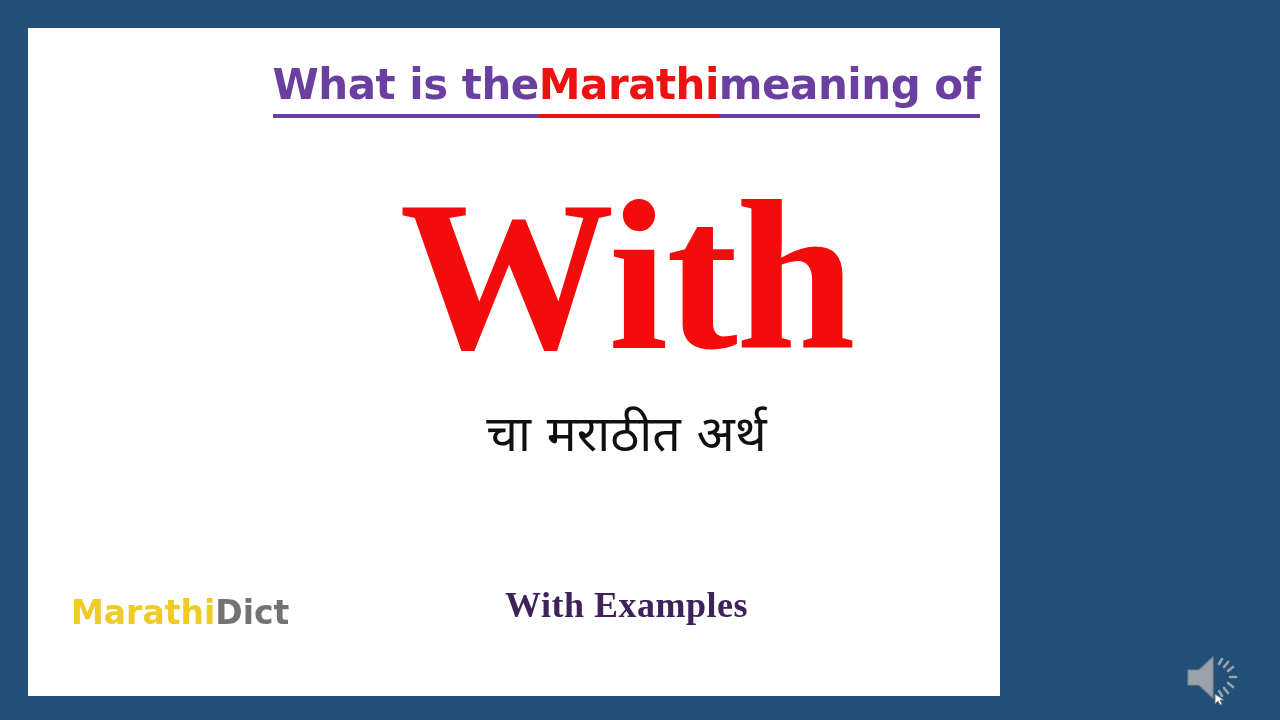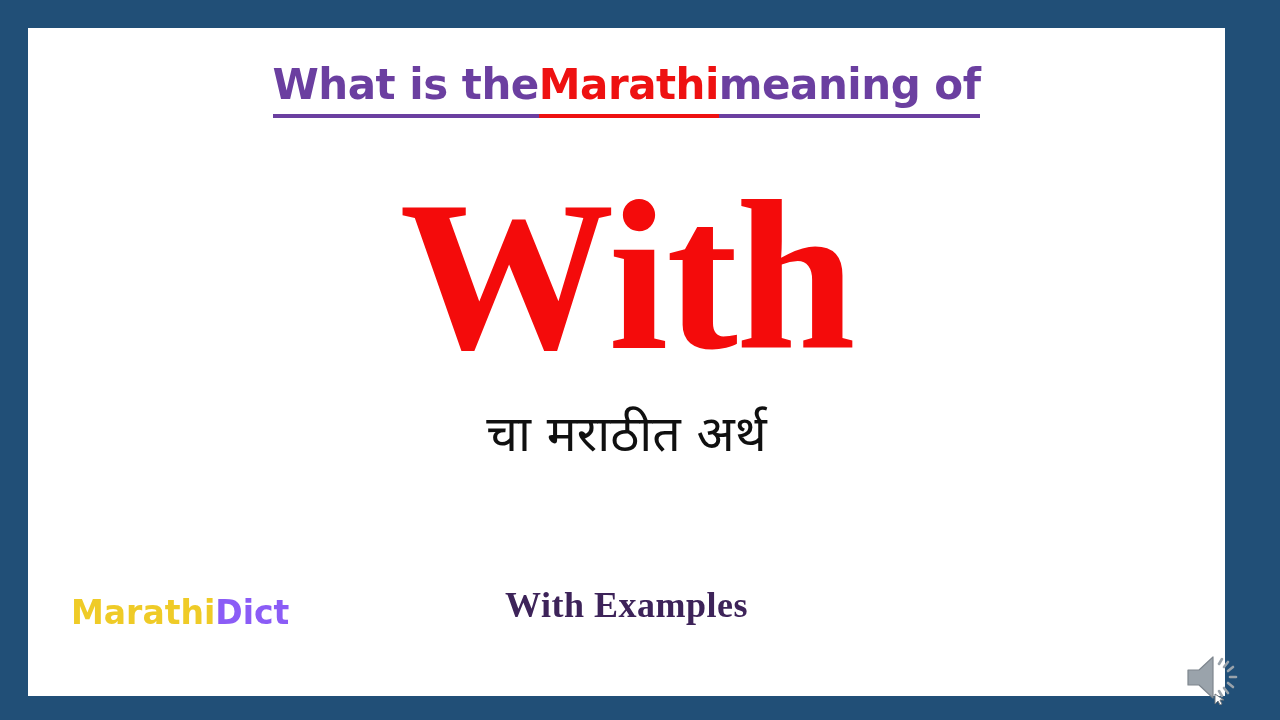--- a/index.html
+++ b/index.html
@@ -17,21 +17,21 @@
     position: relative;
     width: 1280px;
     height: 720px;
     background: #214F77;
   }
 
   #canvas {
     position: absolute;
     left: 28px;
     top: 28px;
-    width: 1197px;
+    width: 972px;
     height: 668px;
     background: #FFFFFF;
     overflow: hidden;
   }
 
   
   #heading-block {
     position: absolute;
     left: 0;
     top: 33px;
@@ -107,21 +107,21 @@
     position: absolute;
     left: 43px;
     top: 565px;
     font-family: "DejaVu Sans", "Liberation Sans", sans-serif;
     font-size: 33px;
     font-weight: 600;
     letter-spacing: 0px;
     white-space: nowrap;
   }
   #logo .logo-a { color: #EFCB27; }
-  #logo .logo-b { color: #8b5cf6; }
+  #logo .logo-b { color: #737373; }
 
   
   #speaker-icon {
     position: absolute;
     left: 1185px;
     top: 650px;
     width: 62px;
     height: 55px;
   }
 </style>

